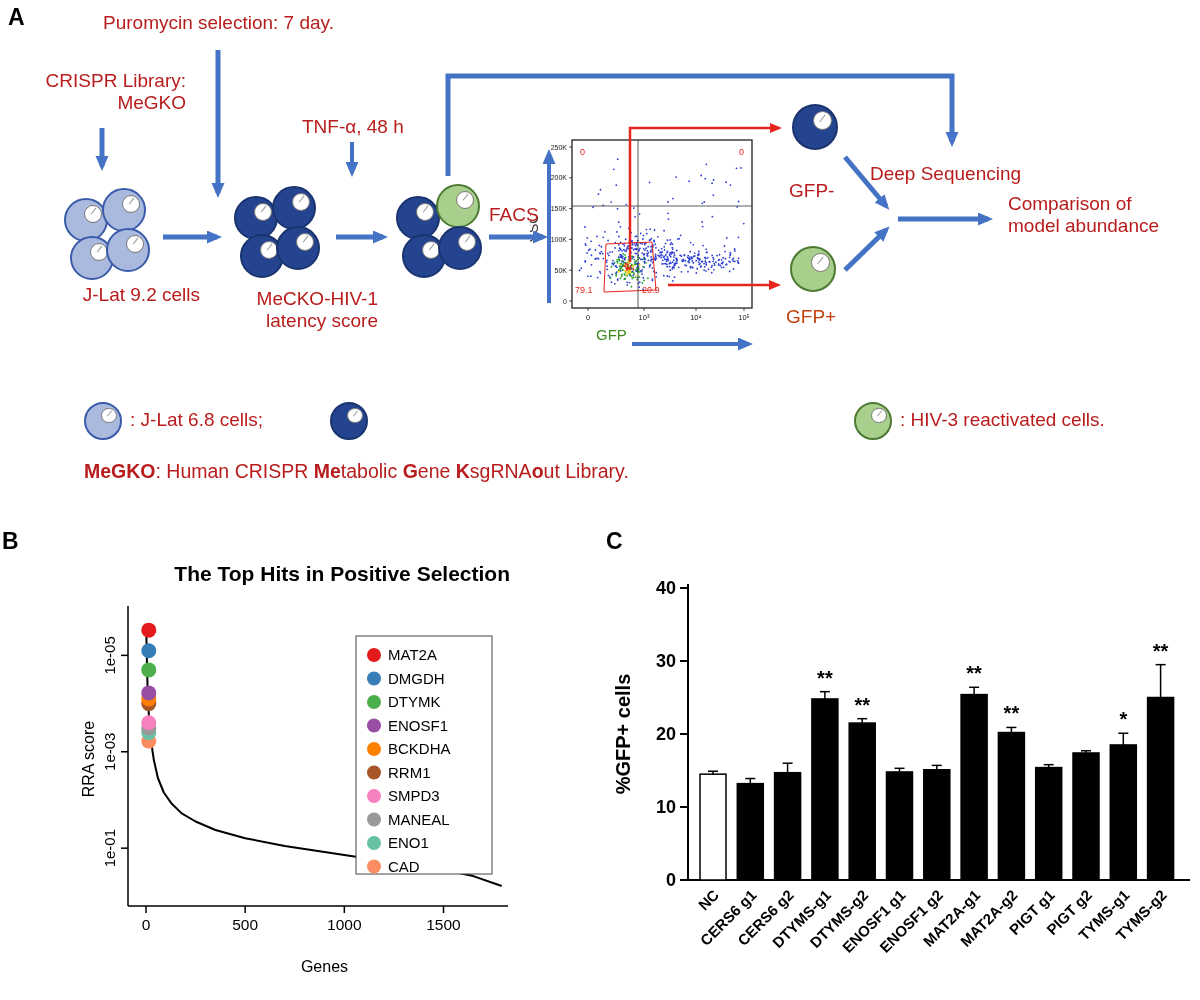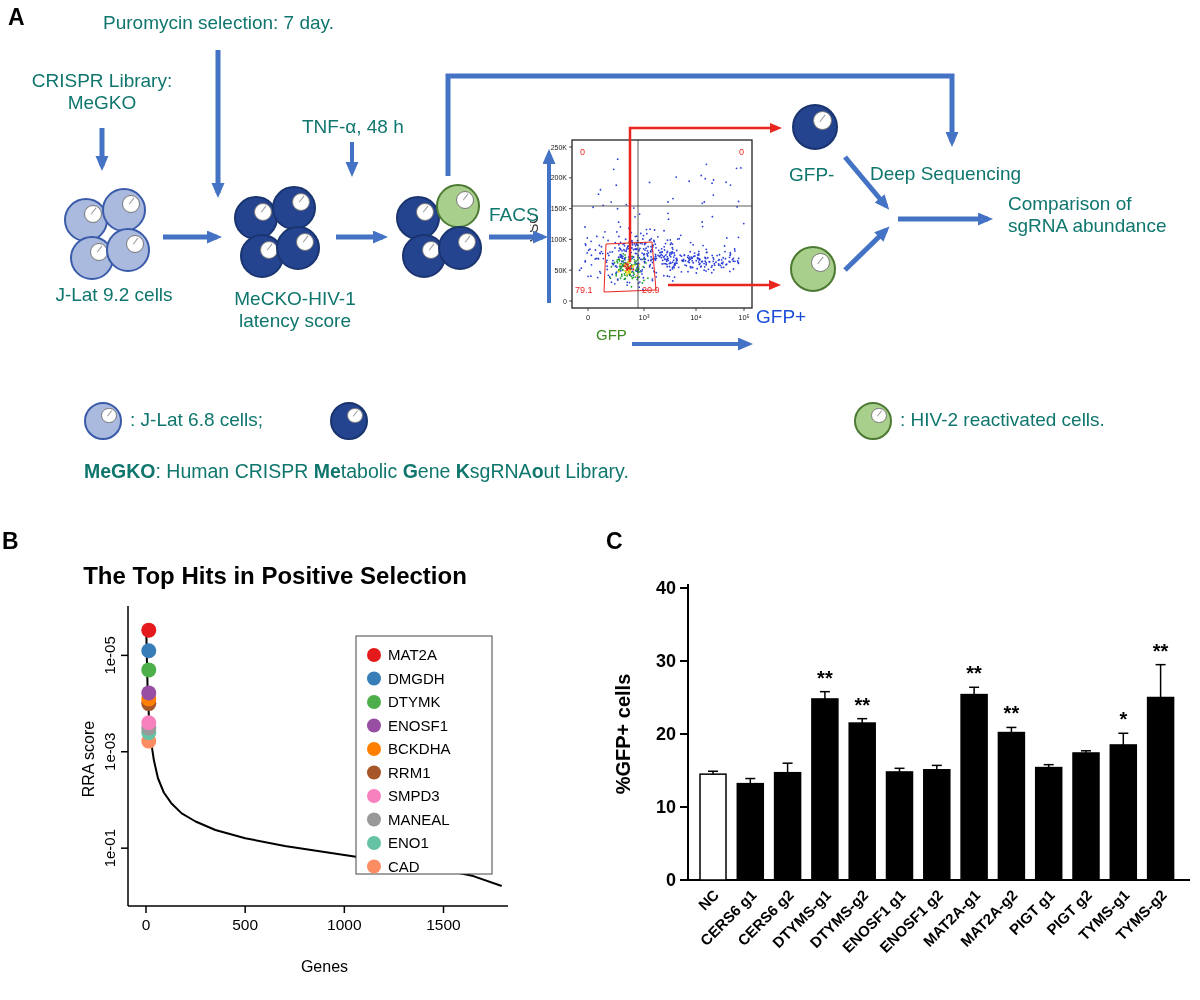--- a/index.html
+++ b/index.html
@@ -1,21 +1,21 @@
 <!DOCTYPE html>
 <html><head>
 <meta charset="utf-8">
 <style>
   *{margin:0;padding:0;box-sizing:border-box}
   html,body{background:#fff}
   body{width:1200px;height:1000px;font-family:"Liberation Sans","DejaVu Sans",sans-serif}
   .fig{position:relative;width:1200px;height:1000px;background:#fff;overflow:hidden}
   .abs{position:absolute}
-  .atext{position:absolute;font-size:19px;color:#0f766e;white-space:nowrap;z-index:4}
-  .center{text-align:center}
+  .atext{position:absolute;font-size:19px;color:#b91c1c;white-space:nowrap;z-index:4}
+  .center{text-align:right}
   .panel-label{position:absolute;font-size:23px;font-weight:bold;color:#000;z-index:5}
   .cluster{position:absolute;z-index:3}
   .cell{position:absolute;border-radius:50%;display:block}
   .cluster .cell{width:44px;height:44px}
   .cell.light{background:#a9bade;border:2px solid #3a5ba9}
   .cell.dark{background:#24448f;border:2px solid #1a346f}
   .cell.green{background:#a9cf8c;border:2px solid #4c7a33}
   .nuc{position:absolute;width:45%;height:45%;right:10%;top:12%;background:#fff;border:1px solid #777;border-radius:50%;display:block}
   .nuc::after{content:"";position:absolute;left:48%;top:10%;width:1px;height:52%;background:#999;transform:rotate(38deg);display:block}
   .single{width:46px;height:46px;z-index:3}
@@ -804,44 +804,44 @@
     <div>CRISPR Library:</div>
     <div>MeGKO</div>
   </div>
   <div class="atext" style="left:302px;top:116px">TNF-α, 48 h</div>
   <div class="atext center" style="left:28px;top:284px;width:172px">J-Lat 9.2 cells</div>
   <div class="atext center" style="left:212px;top:288px;width:166px;white-space:normal">
     <div>MeCKO-HIV-1</div>
     <div>latency score</div>
   </div>
   <div class="atext" style="left:489px;top:204px">FACS</div>
-  <div class="atext" style="left:789px;top:164px">GFP-</div>
-  <div class="atext" style="left:756px;top:306px;color:#1d4ed8">GFP+</div>
+  <div class="atext" style="left:789px;top:180px">GFP-</div>
+  <div class="atext" style="left:786px;top:306px;color:#c2410c">GFP+</div>
   <div class="atext" style="left:870px;top:163px">Deep Sequencing</div>
   <div class="atext" style="left:1008px;top:193px;white-space:normal;width:192px">
     <div>Comparison of</div>
-    <div>sgRNA abundance</div>
+    <div>model abundance</div>
   </div>
 
   <span class="cell light legend-cell abs" style="left:84px;top:402px">
       <i class="nuc"></i>
     </span>
   <div class="atext" style="left:130px;top:409px">: J-Lat 6.8 cells;</div>
   <span class="cell dark legend-cell abs" style="left:330px;top:402px">
       <i class="nuc"></i>
     </span>
   <span class="cell green legend-cell abs" style="left:854px;top:402px">
       <i class="nuc"></i>
     </span>
-  <div class="atext" style="left:900px;top:409px">: HIV-2 reactivated cells.</div>
+  <div class="atext" style="left:900px;top:409px">: HIV-3 reactivated cells.</div>
 
   <div class="atext" style="left:84px;top:460px;font-size:19.5px"><span style="font-weight: bold;">MeGKO</span><span>: Human CRISPR </span><span style="font-weight: bold;">Me</span><span>tabolic </span><span style="font-weight: bold;">G</span><span>ene </span><span style="font-weight: bold;">K</span><span>sgRNA</span><span style="font-weight: bold;">o</span><span>ut Library.</span></div>
 
   <div class="panel-label" style="left:2px;top:528px">B</div>
-  <div class="abs center" style="left:40px;top:562px;width:470px;font-size:24px;font-weight:bold;z-index:4">The Top Hits in Positive Selection</div>
+  <div class="abs center" style="left:40px;top:562px;width:470px;font-size:21px;font-weight:bold;z-index:4">The Top Hits in Positive Selection</div>
   <svg id="chart-b" class="layer" style="left:0;top:540px;z-index:1" width="545" height="460">
       <line x1="128" y1="66" x2="128" y2="366" stroke="#000" stroke-width="1.5"></line>
       <line x1="128" y1="366" x2="508" y2="366" stroke="#000" stroke-width="1.5"></line>
       <line x1="121" y1="115.3770491803279" x2="128" y2="115.3770491803279" stroke="#000" stroke-width="1.5"></line>
       <text x="115" y="115.3770491803279" font-size="15" text-anchor="middle" transform="rotate(-90 115 115.3770491803279)">1e-05</text>
       <line x1="121" y1="211.7704918032787" x2="128" y2="211.7704918032787" stroke="#000" stroke-width="1.5"></line>
       <text x="115" y="211.7704918032787" font-size="15" text-anchor="middle" transform="rotate(-90 115 211.7704918032787)">1e-03</text>
       <line x1="121" y1="308.1639344262295" x2="128" y2="308.1639344262295" stroke="#000" stroke-width="1.5"></line>
       <text x="115" y="308.1639344262295" font-size="15" text-anchor="middle" transform="rotate(-90 115 308.1639344262295)">1e-01</text>
       <line x1="146" y1="366" x2="146" y2="373" stroke="#000" stroke-width="1.5"></line>

